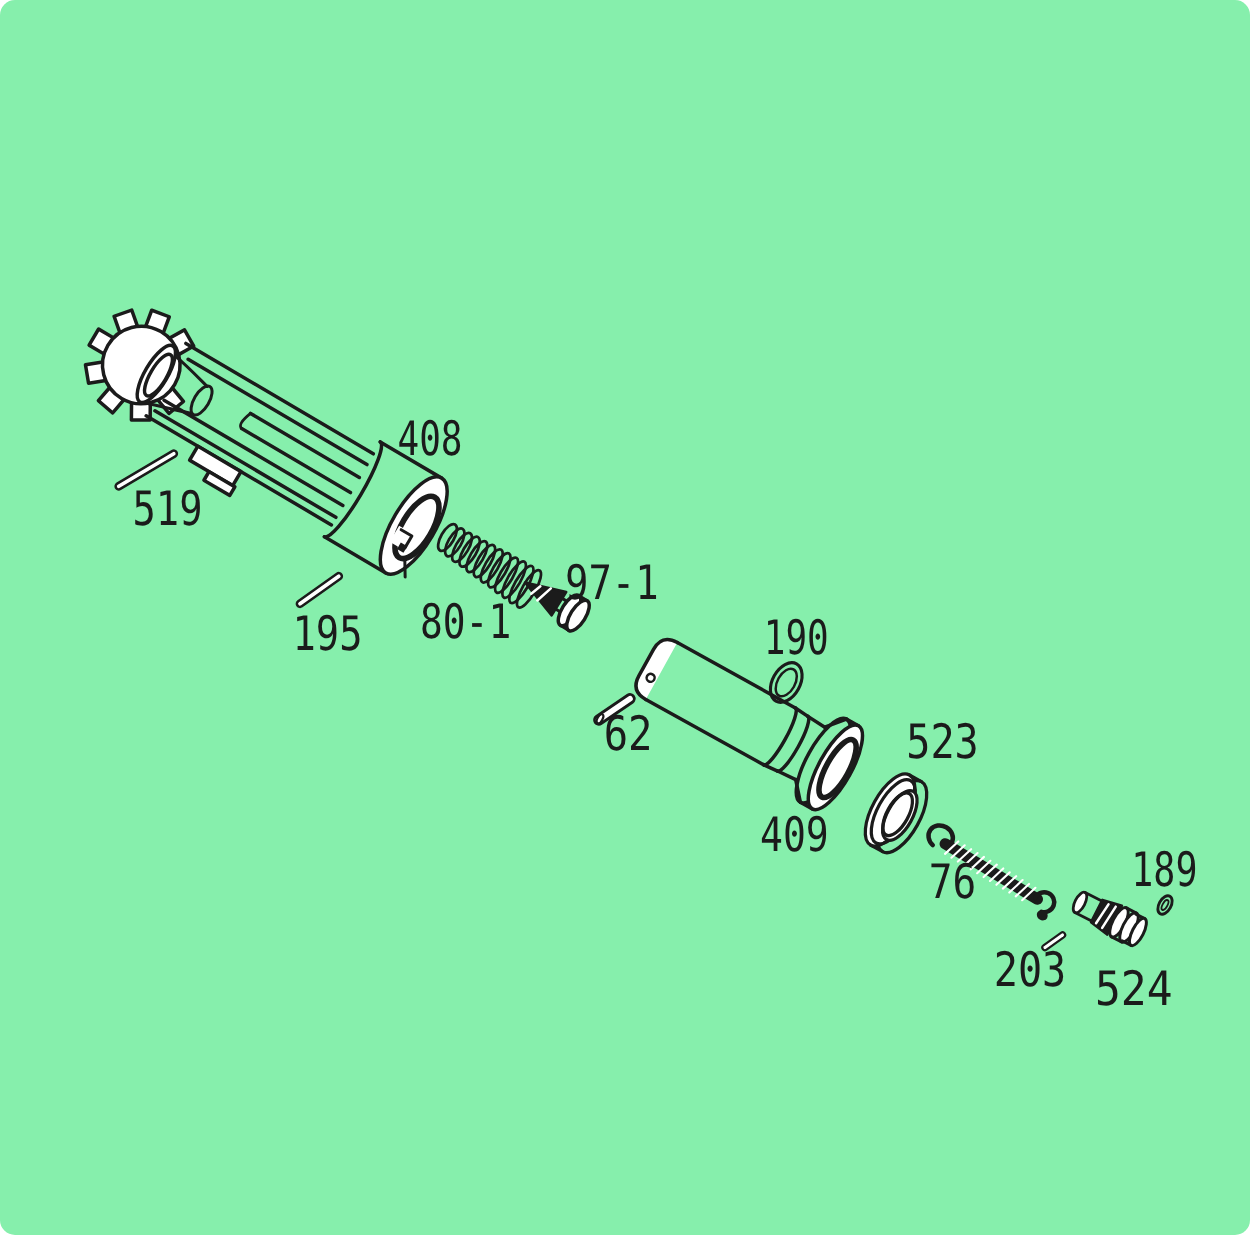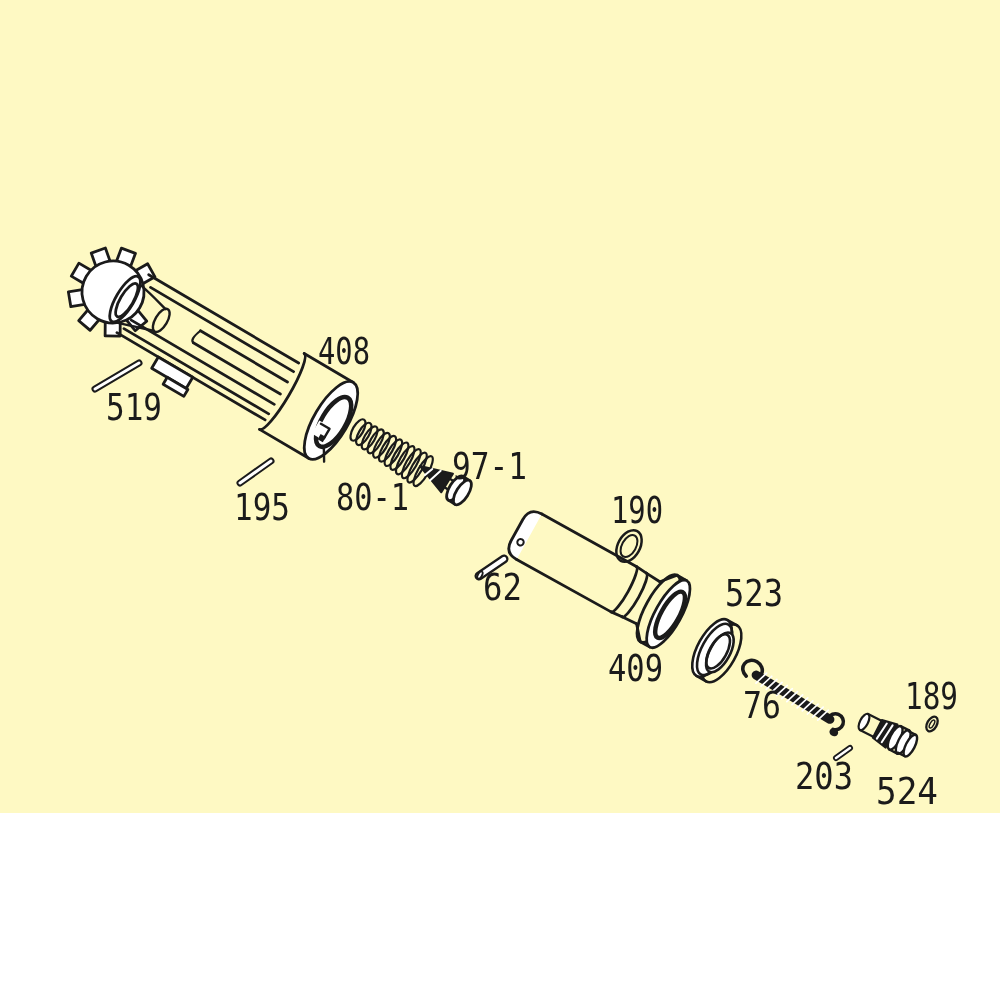--- a/index.html
+++ b/index.html
@@ -1,22 +1,23 @@
 <!DOCTYPE html>
 <html><head>
 <meta charset="utf-8">
 <style>
   html, body { margin: 0; padding: 0; background: #ffffff; }
   .stage {
     position: relative;
     width: 1000px;
-    height: 813px;
-    background: #fef9c3;
+    height: 988px;
+    background: #86efac;
     overflow: hidden;
     font-family: "DejaVu Sans Mono", monospace;
+    border-radius: 12px;
   }
   svg { display: block; }
   .plabel {
     font-family: "DejaVu Sans Mono", monospace;
     font-size: 38px;
     fill: #1b1b1b;
   }
 </style>
 </head>
 <body>

